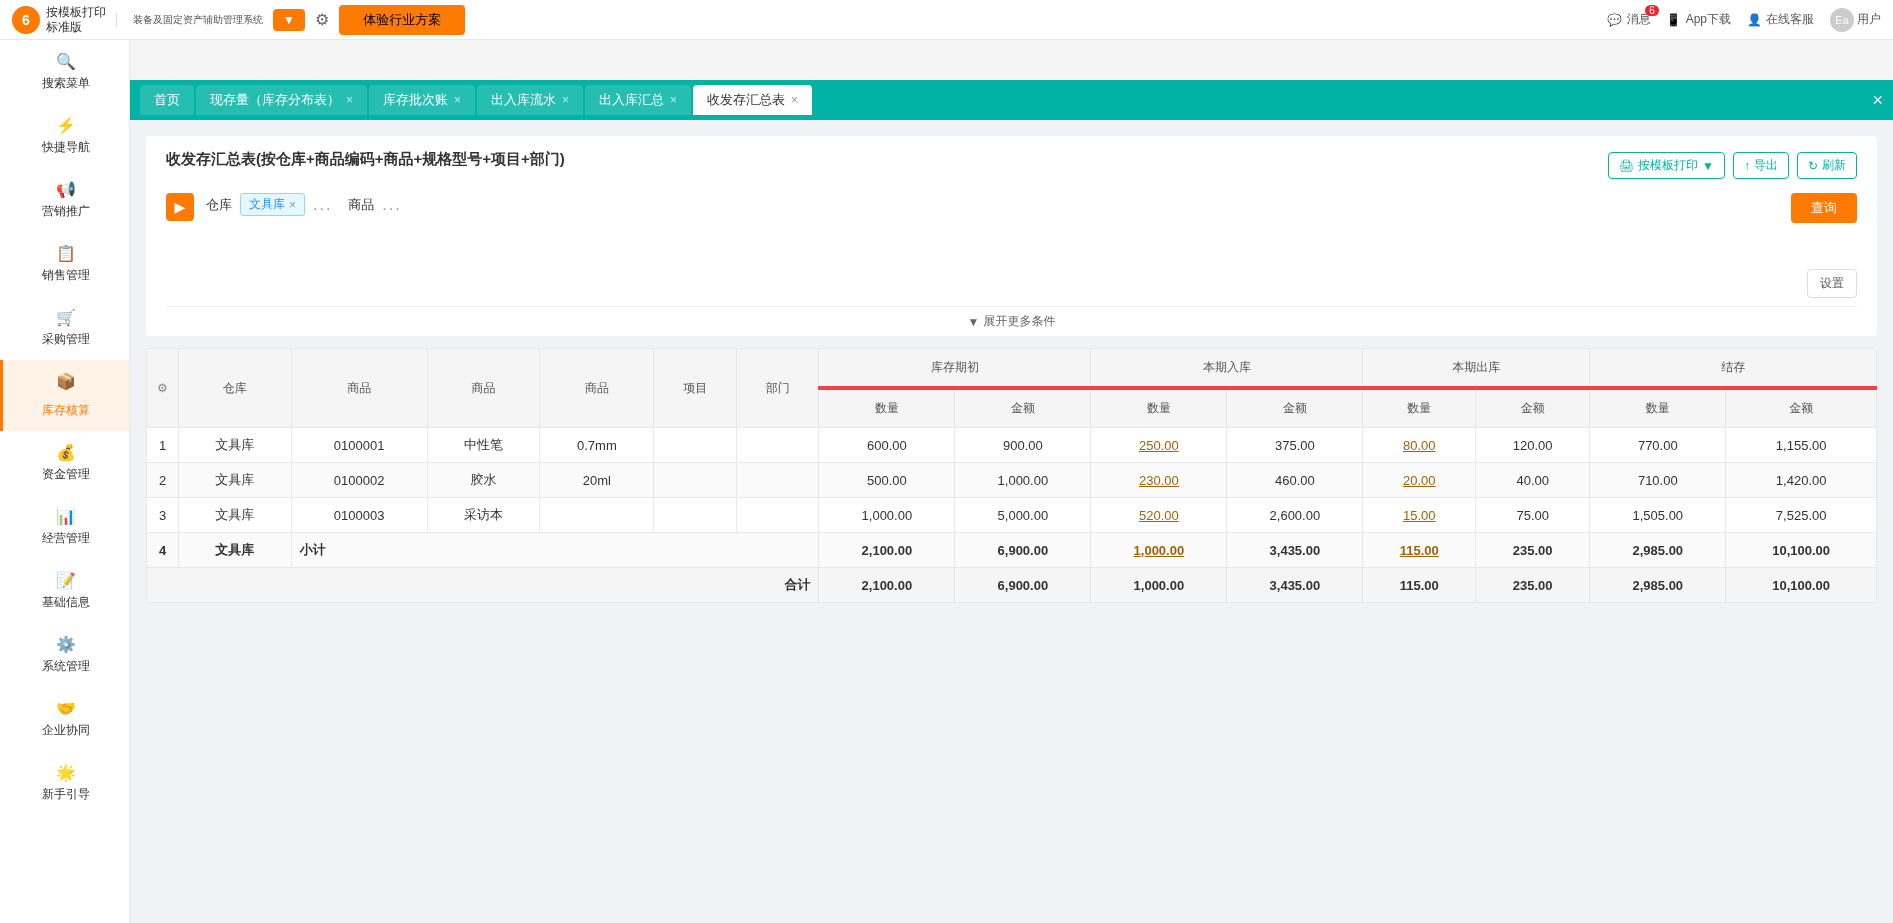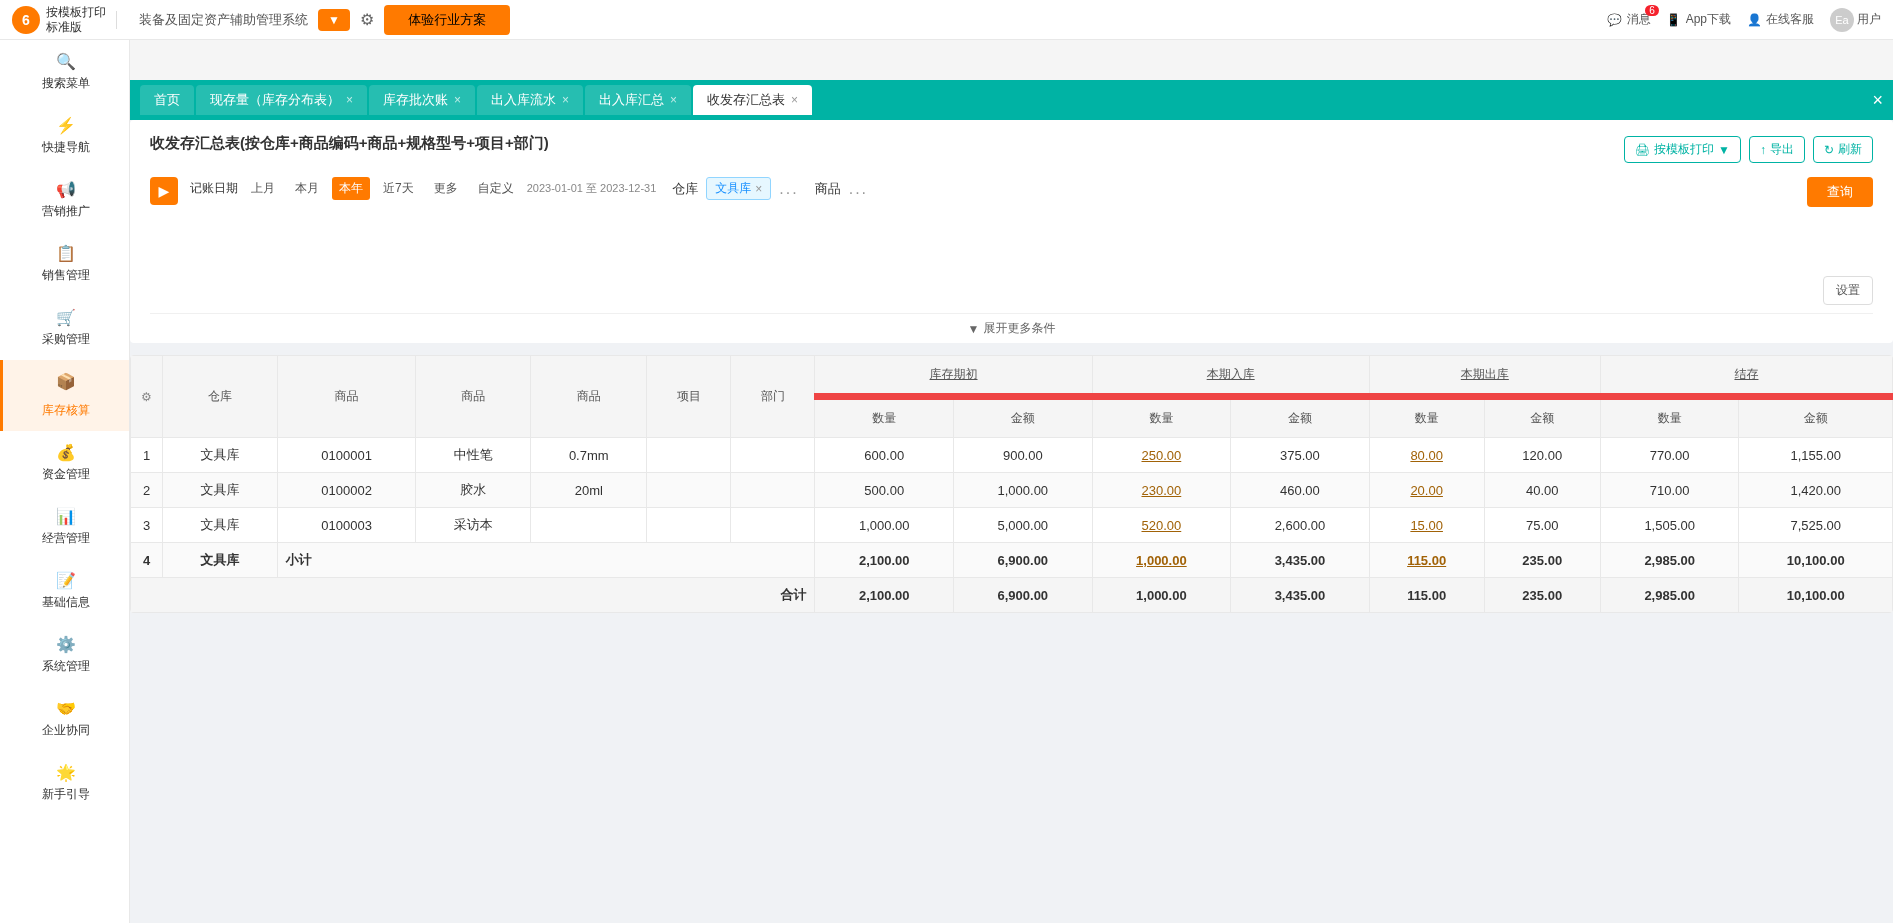--- a/index.html
+++ b/index.html
@@ -5,21 +5,21 @@
     * { box-sizing: border-box; margin: 0; padding: 0; }
     body { font-family: "Microsoft YaHei", "PingFang SC", Arial, sans-serif; font-size: 13px; background: #f5f5f5; color: #333; overflow: hidden; }
 
     
     .app-container { display: flex; flex-direction: column; height: 923px; width: 1893px; }
     .top-bar { height: 40px; background: #fff; display: flex; align-items: center; padding: 0 12px; border-bottom: 1px solid #e8e8e8; justify-content: space-between; }
     .top-bar-left { display: flex; align-items: center; gap: 10px; }
     .logo-area { display: flex; align-items: center; gap: 6px; }
     .logo-icon { width: 28px; height: 28px; background: #ff7a00; border-radius: 50%; display: flex; align-items: center; justify-content: center; color: white; font-weight: bold; font-size: 14px; }
     .logo-text { font-size: 12px; color: #333; line-height: 1.2; }
-    .system-title { font-size: 13px; color: #555; border-left: 1px solid #ddd; padding-left: 22px; }
+    .system-title { font-size: 10px; color: #555; border-left: 1px solid #ddd; padding-left: 16px; }
     .dropdown-btn { background: #ff7a00; color: white; border: none; padding: 4px 10px; border-radius: 4px; font-size: 12px; cursor: pointer; }
     .settings-icon { font-size: 16px; color: #666; cursor: pointer; }
     .try-btn { background: #ff7a00; color: #000000; border: none; padding: 6px 24px; border-radius: 4px; font-size: 13px; cursor: pointer; }
     .top-bar-right { display: flex; align-items: center; gap: 16px; font-size: 12px; color: #555; }
     .badge-icon { position: relative; display: inline-flex; align-items: center; gap: 4px; cursor: pointer; }
     .badge { background: #f5222d; color: white; border-radius: 10px; font-size: 10px; padding: 0 4px; position: absolute; top: -6px; right: -8px; }
     .user-area { display: flex; align-items: center; gap: 3px; cursor: pointer; text-align: right; }
     .user-avatar { width: 24px; height: 24px; border-radius: 50%; background: #ccc; display: flex; align-items: center; justify-content: center; font-size: 11px; color: #fff; }
 
     
@@ -38,21 +38,21 @@
 
     
     .tab-bar { background: #00b3a4; display: flex; align-items: center; padding: 0 10px; height: 40px; gap: 2px; margin-top: 40px; }
     .tab { display: flex; align-items: center; gap: 6px; padding: 6px 14px; background: rgba(255,255,255,0.15); color: white; border-radius: 4px 4px 0 0; cursor: pointer; font-size: 13px; white-space: nowrap; }
     .tab.active { background: #fff; color: #333; border-radius: 4px 4px 0 0; }
     .tab .close-btn { font-size: 12px; color: rgba(255,255,255,0.7); cursor: pointer; }
     .tab.active .close-btn { color: #999; }
     .tab-close-all { margin-left: auto; color: white; font-size: 18px; cursor: pointer; }
 
     
-    .page-content { flex: 1; background: #f0f2f5; overflow: auto; }
+    .page-content { flex: 1; background: #f0f2f5; padding: 16px; overflow: auto; }
     .page-title { font-size: 15px; font-weight: bold; color: #333; margin-bottom: 12px; }
     .date-filter { display: flex; align-items: center; gap: 6px; font-size: 12px; }
     .date-btn { padding: 2px 6px; border-radius: 3px; cursor: pointer; color: #555; border: 1px solid transparent; }
     .date-btn.active { background: #ff7a00; color: white; border-radius: 3px; }
     .date-range { color: #888; font-size: 11px; }
     .warehouse-filter { display: flex; align-items: center; gap: 8px; }
     .filter-tag { display: flex; align-items: center; gap: 4px; background: #e6f7ff; border: 1px solid #91d5ff; border-radius: 3px; padding: 2px 8px; font-size: 12px; color: #1890ff; }
     .filter-tag .remove { cursor: pointer; color: #999; }
     .more-dots { color: #999; cursor: pointer; font-size: 16px; letter-spacing: 2px; }
     .goods-filter { display: flex; align-items: center; gap: 8px; }
@@ -71,21 +71,21 @@
     th { padding: 10px 8px; text-align: center; border: 1px solid #e8e8e8; font-weight: 500; color: #555; font-size: 12px; white-space: nowrap; }
     td { padding: 8px 8px; text-align: center; border: 1px solid #e8e8e8; color: #333; white-space: nowrap; }
     tr:nth-child(even) td { background: #fafafa; }
     .subtotal-row td { background: #f0f9f8; font-weight: bold; color: #333; }
     .link-text { color: #a16207; text-decoration: underline; cursor: pointer; }
     .col-settings { width: 32px; text-align: center; color: #888; cursor: pointer; }
     .footer-row td { background: #f5f5f5; font-weight: bold; }
 
     
     .arrow-expand { width: 28px; height: 28px; background: #ff7a00; color: white; display: flex; align-items: center; justify-content: center; border-radius: 4px; cursor: pointer; font-size: 14px; flex-shrink: 0; }
-    .th-main { border-bottom: 7px solid #ef4444; text-decoration: underline; }
+    .th-main { border-bottom: 4px solid #ef4444; }
   </style>
 </head>
 <body>
 
 <div class="app-container">
 
   <div class="top-bar">
     <div class="top-bar-left">
       <div class="logo-area">
         <div class="logo-icon">6</div>
@@ -221,47 +221,37 @@
                 <span>↻</span>
                 <span>刷新</span>
               </div>
             </div>
           </div>
 
           <div style="display:flex; align-items:flex-start; gap:12px; padding-bottom:8px;">
             <div class="arrow-expand">▶</div>
             <div style="flex:1;">
               <div style="display:flex; align-items:center; gap:16px; flex-wrap:wrap; margin-bottom:6px;">
-                <div class="date-filter">
-                  <span>记账日期</span>
-                  <div class="date-btn">上月</div>
-                  <div class="date-btn">本月</div>
-                  <div class="date-btn active">本年</div>
-                  <div class="date-btn">近7天</div>
-                  <div class="date-btn">更多</div>
-                  <div class="date-btn">自定义</div>
-                  <div class="date-range">2023-01-01 至 2023-12-31</div>
-                </div>
 
                 <div class="warehouse-filter">
                   <span>仓库</span>
                   <div class="filter-tag">
                     <span>文具库</span>
                     <span class="remove">×</span>
                   </div>
                   <span class="more-dots">...</span>
                 </div>
 
                 <div class="goods-filter">
                   <span>商品</span>
                   <span class="more-dots">...</span>
                 </div>
               </div>
             </div>
-            <div style="display:flex; flex-direction:column; gap:24px; align-items:flex-end;">
+            <div style="display:flex; flex-direction:column; gap:1px; align-items:flex-end;">
               <button class="btn-query">查询</button>
               <button class="btn-settings">设置</button>
             </div>
           </div>
 
           <div class="expand-more-row">
             <span>▼</span>
             <span>展开更多条件</span>
           </div>
         </div>

